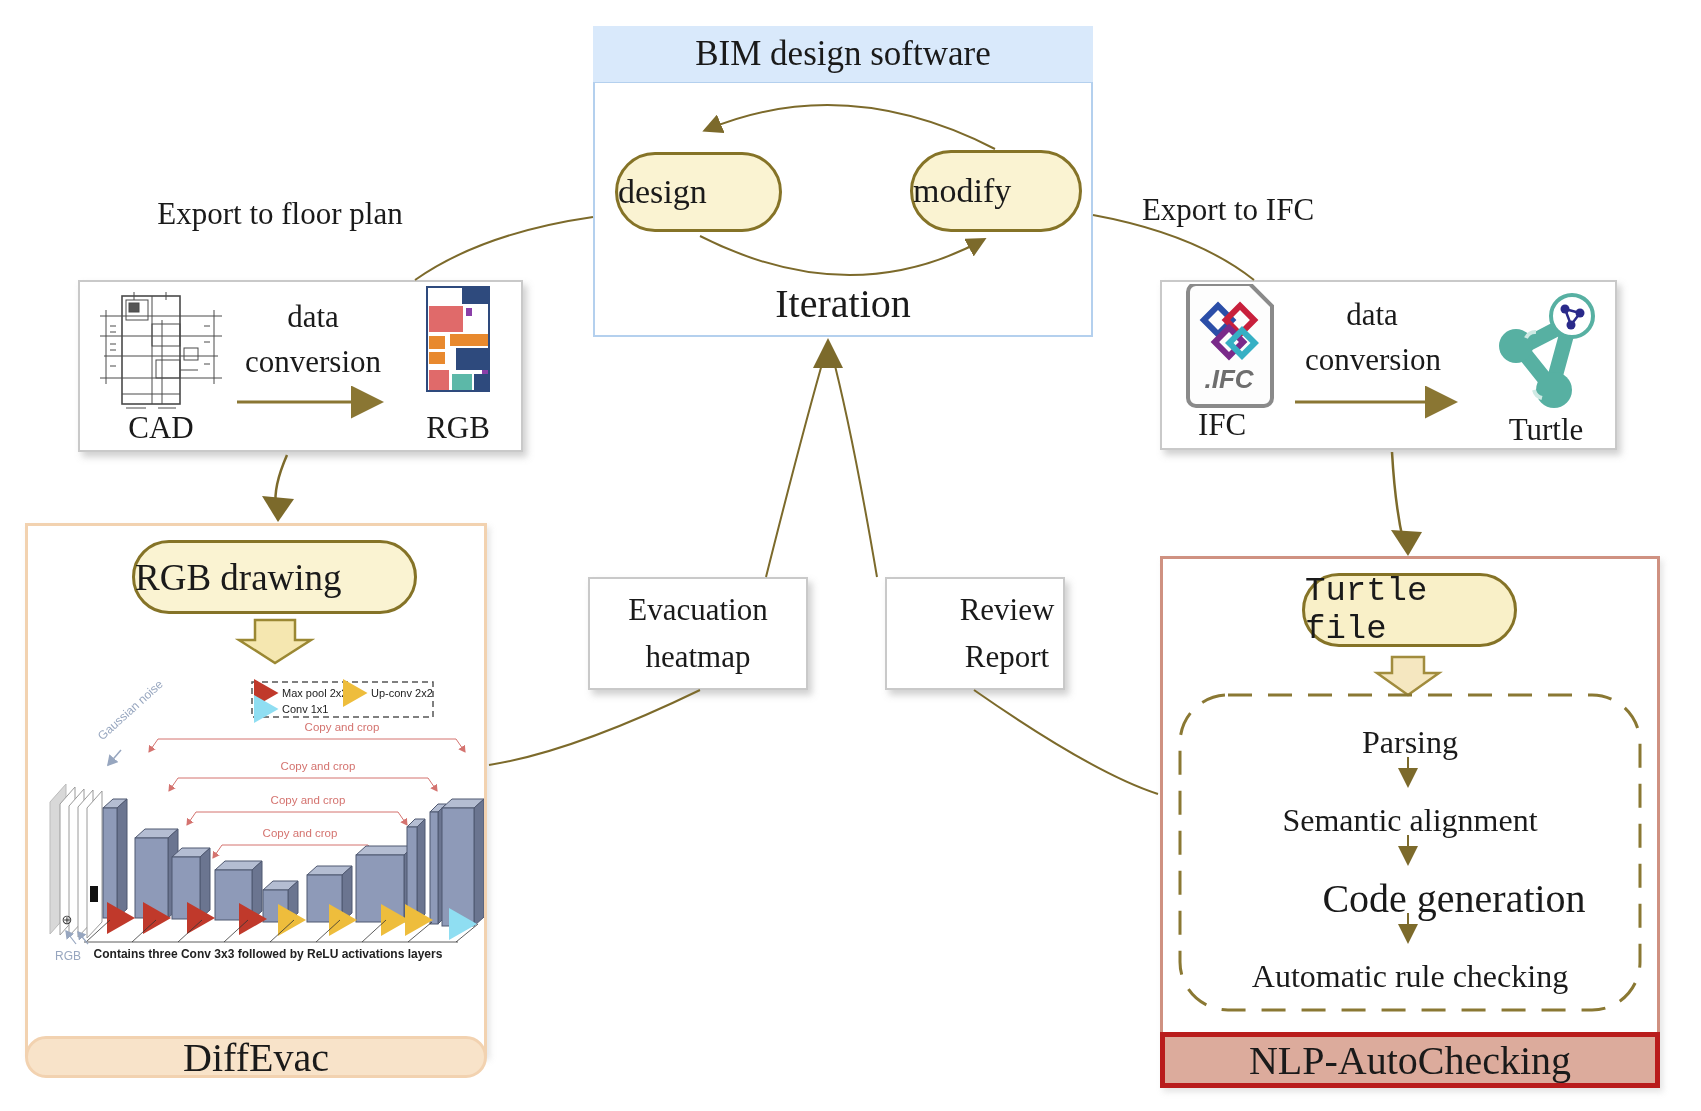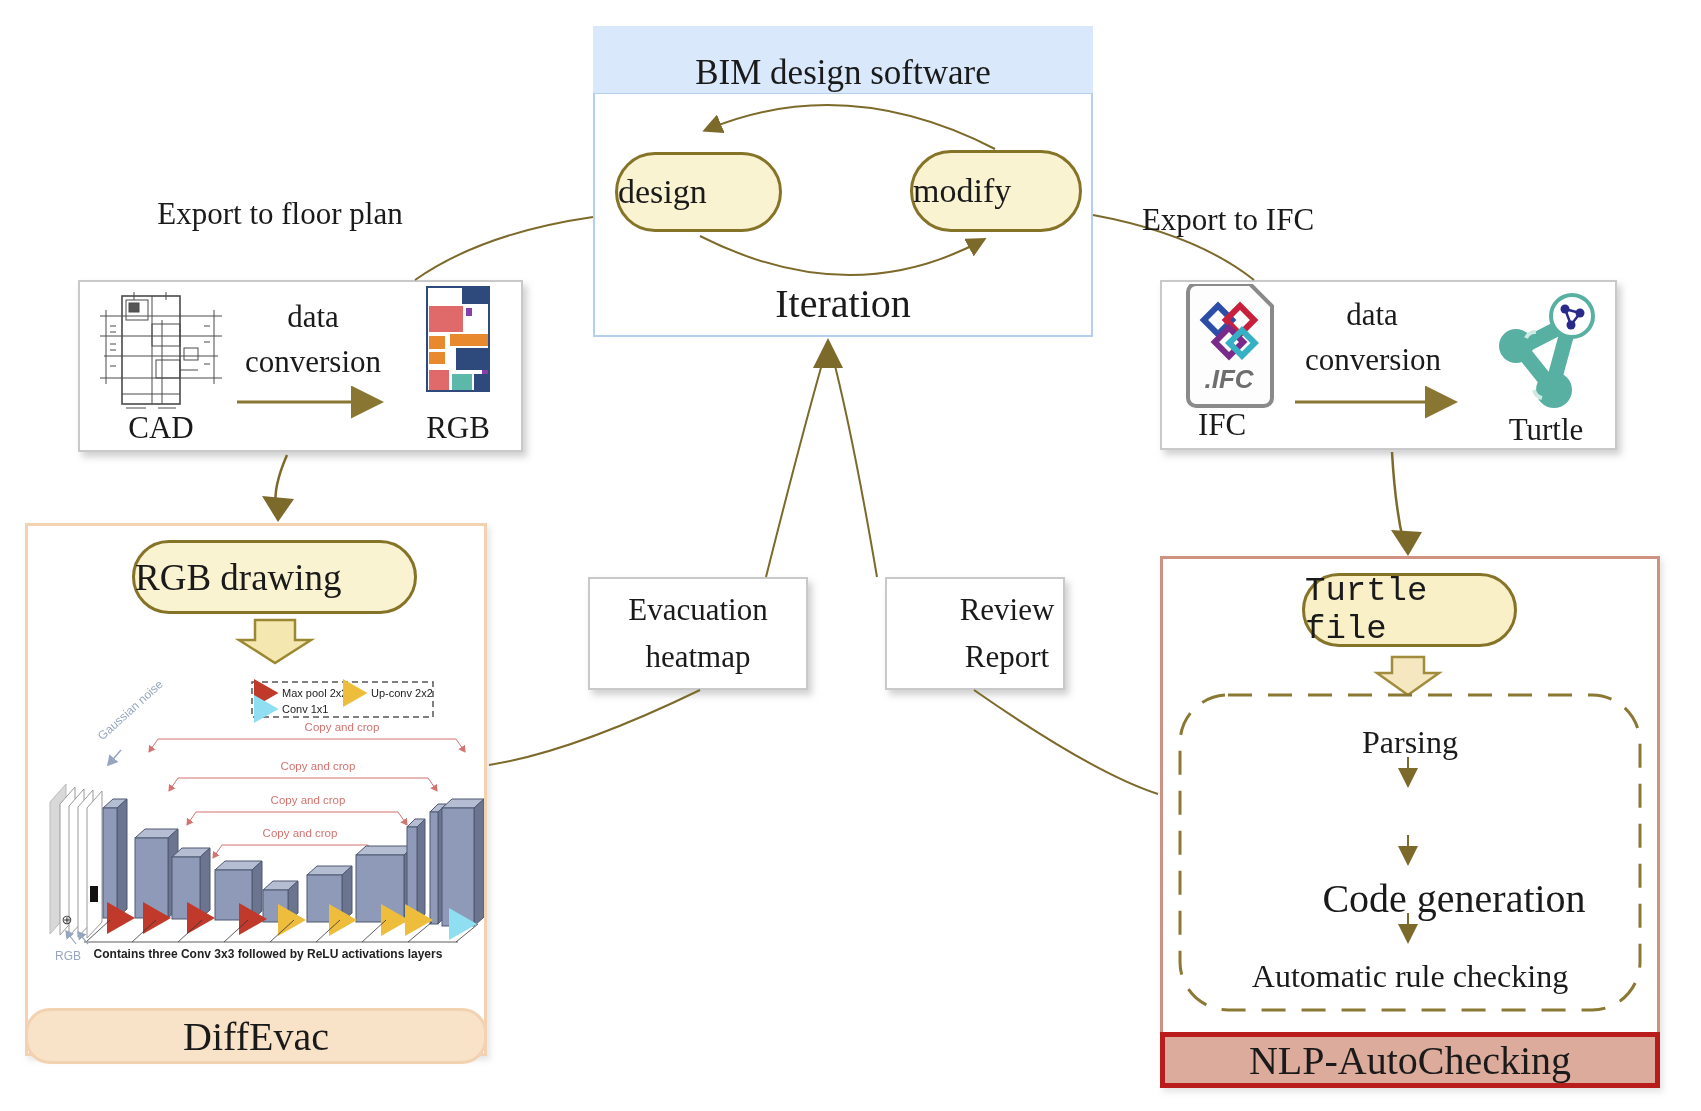--- a/index.html
+++ b/index.html
@@ -72,37 +72,37 @@
     <polygon points="255,620 295,620 295,640 311,640 275,663 239,640 255,640" fill="#f5e7b0" stroke="#9b8833" stroke-width="2.5"></polygon>
     <polygon points="1392,657 1424,657 1424,673 1439,673 1408,695 1377,673 1392,673" fill="#f5e7c0" stroke="#a18c3d" stroke-width="2.5"></polygon>
 
     <rect x="1180" y="695" width="460" height="315" rx="48" class="nofill" stroke="#8a7833" stroke-width="3" stroke-dasharray="24 16"></rect>
 
     <path d="M 1408 757 L 1408 784" stroke="#7c6a2b" stroke-width="2" marker-end="url(#ah-olive)"></path>
     <path d="M 1408 835 L 1408 862" stroke="#7c6a2b" stroke-width="2" marker-end="url(#ah-olive)"></path>
     <path d="M 1408 913 L 1408 940" stroke="#7c6a2b" stroke-width="2" marker-end="url(#ah-olive)"></path>
   </svg>
 
-  <div class="abs z3 bim-header" style="left:593px;top:26px;width:500px;height:68px;align-items:flex-end;">
+  <div class="abs z3 bim-header" style="left:593px;top:26px;width:500px;height:57px;">
     <span>BIM design software</span>
   </div>
   <div class="abs z3 pill serif34" style="left:615px;top:152px;width:167px;height:80px;">
     <span>design</span>
   </div>
   <div class="abs z3 pill serif34" style="left:910px;top:150px;width:172px;height:82px;">
     <span>modify</span>
   </div>
   <div class="abs z3 center" style="left:738px;top:284px;width:210px;height:38px;font-size:40px;">
     <span>Iteration</span>
   </div>
 
   <div class="abs z3 center serif31" style="left:110px;top:194px;width:340px;height:40px;">
     <span>Export to floor plan</span>
   </div>
-  <div class="abs z3 center serif31" style="left:1060px;top:200px;width:336px;height:40px;">
+  <div class="abs z3 center serif31" style="left:1060px;top:190px;width:336px;height:40px;">
     <span>Export to IFC</span>
   </div>
 
   <svg class="abs z3" style="left:96px;top:290px;" width="130" height="124" viewBox="0 0 130 124">
     <g stroke="#4a4a4a" stroke-width="1" fill="none">
       <rect x="26" y="6" width="58" height="108" stroke-width="1.6"></rect>
       <rect x="30" y="10" width="22" height="20"></rect>
       <rect x="33" y="13" width="10" height="9" fill="#555"></rect>
       <line x1="4" y1="26" x2="126" y2="26"></line>
         <line x1="4" y1="46" x2="126" y2="46"></line>
@@ -343,30 +343,33 @@
     </g>
 
     <text x="39" y="256" font-size="13" fill="#333" text-anchor="middle">⊕</text>
     <line x1="48" y1="276" x2="38" y2="263" stroke="#97a6bf" stroke-width="1.2" marker-end="url(#ah-gry)"></line>
     <line x1="60" y1="276" x2="50" y2="264" stroke="#97a6bf" stroke-width="1.2" marker-end="url(#ah-gry)"></line>
     <text x="40" y="292" text-anchor="middle" font-size="12" fill="#97a6bf">RGB</text>
 
     <text x="240" y="290" text-anchor="middle" font-size="12" font-weight="bold" fill="#222">Contains three Conv 3x3 followed by ReLU activations layers</text>
   </svg>
 
-  <div class="abs z3 diffevac-band big-band" style="left:25px;top:1008px;width:462px;height:56px;border-radius:25px;">
+  <div class="abs z3 diffevac-band big-band" style="left:25px;top:1036px;width:462px;height:42px;border-radius:25px;">
     <span>DiffEvac</span>
   </div>
 
   <div class="abs z3 pill" style="left:1302px;top:573px;width:215px;height:74px;font-size:34px;background:#f9f0c8;font-family:Liberation Mono, monospace;">
     <span>Turtle file</span>
   </div>
   <div class="abs z3 center" style="left:1190px;top:723px;width:440px;height:38px;font-size:32px;">
     <span>Parsing</span>
   </div>
+  <div class="abs z3 center" style="left:1190px;top:801px;width:440px;height:38px;font-size:32px;">
+    <span>Semantic alignment</span>
+  </div>
   <div class="abs z3 center" style="left:1234px;top:879px;width:440px;height:38px;font-size:40px;">
     <span>Code generation</span>
   </div>
   <div class="abs z3 center" style="left:1190px;top:957px;width:440px;height:38px;font-size:32px;">
     <span>Automatic rule checking</span>
   </div>
   <div class="abs z3 nlp-band big-band" style="left:1160px;top:1032px;width:500px;height:56px;">
     <span>NLP-AutoChecking</span>
   </div>
 

